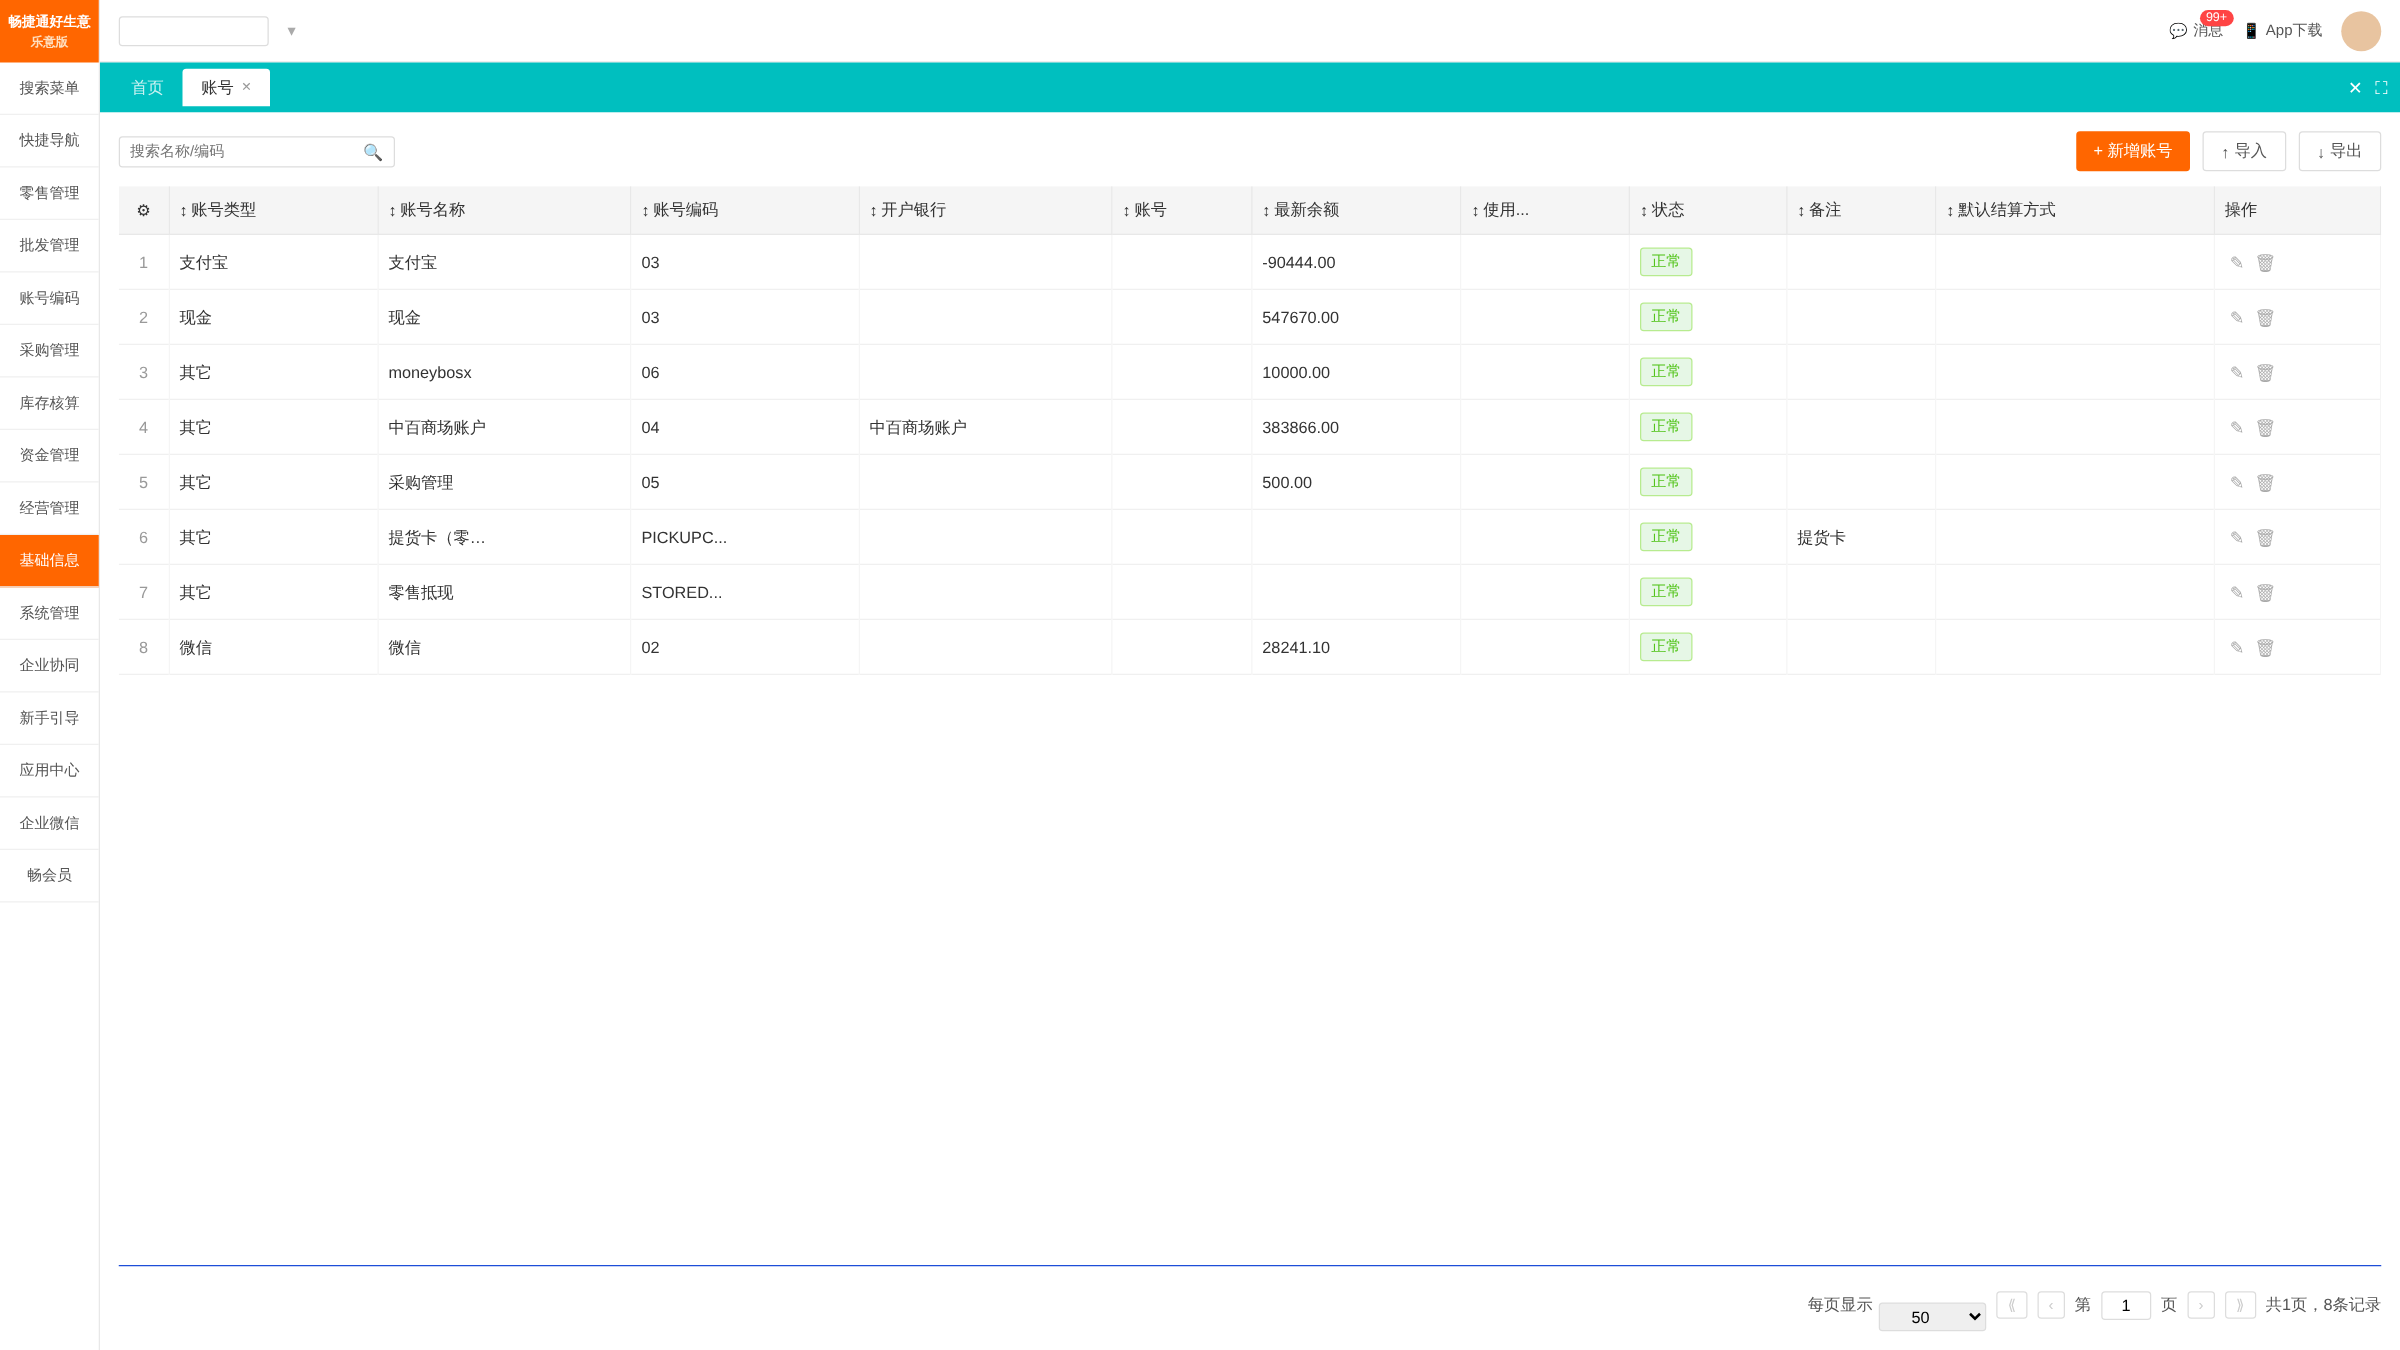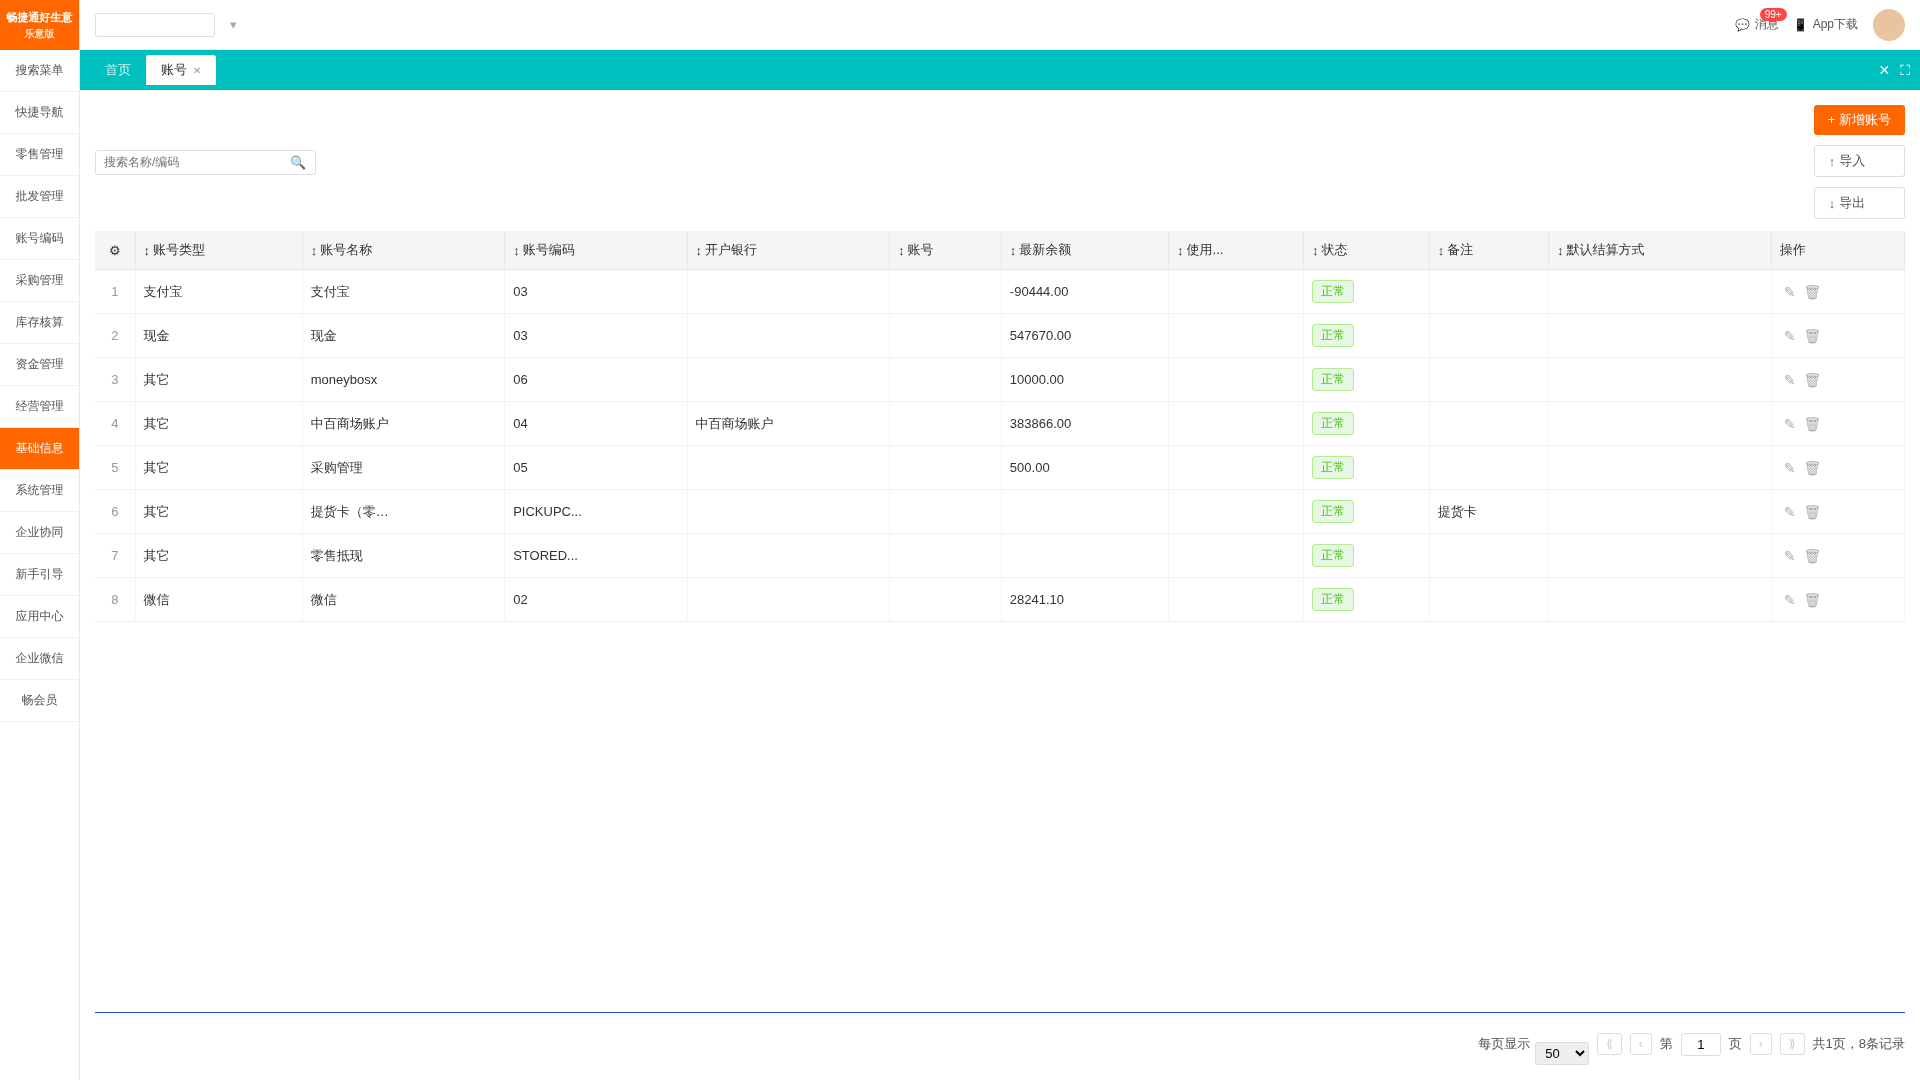--- a/index.html
+++ b/index.html
@@ -133,21 +133,21 @@
       gap: 5px;
     }
     .search-input-wrap input {
       border: none;
       outline: none;
       font-size: 12px;
       color: #999;
       flex: 1;
     }
     .search-icon-btn { color: #aaa; cursor: pointer; }
-    .toolbar-right { display: flex; gap: 10px; flex-direction: column; }
+    .toolbar-right { display: flex; gap: 10px; }
     .btn-primary {
       background: #ff6600;
       color: #fff;
       border: none;
       border-radius: 3px;
       padding: 6px 14px;
       cursor: pointer;
       font-size: 13px;
       display: flex;
       align-items: center;
@@ -220,21 +220,21 @@
       margin-top: 10px;
     }
     .page-size-select {
       display: flex;
       align-items: center;
       gap: 5px;
     }
     .page-size-select select {
       border: 1px solid #ddd;
       border-radius: 3px;
-      padding: 2px 5px;
+      padding: 2px 21px;
       font-size: 13px;
       margin-top: 19px;
     }
     .page-nav-btn {
       border: 1px solid #ddd;
       background: #fff;
       border-radius: 3px;
       padding: 3px 8px;
       cursor: pointer;
       color: #555;

